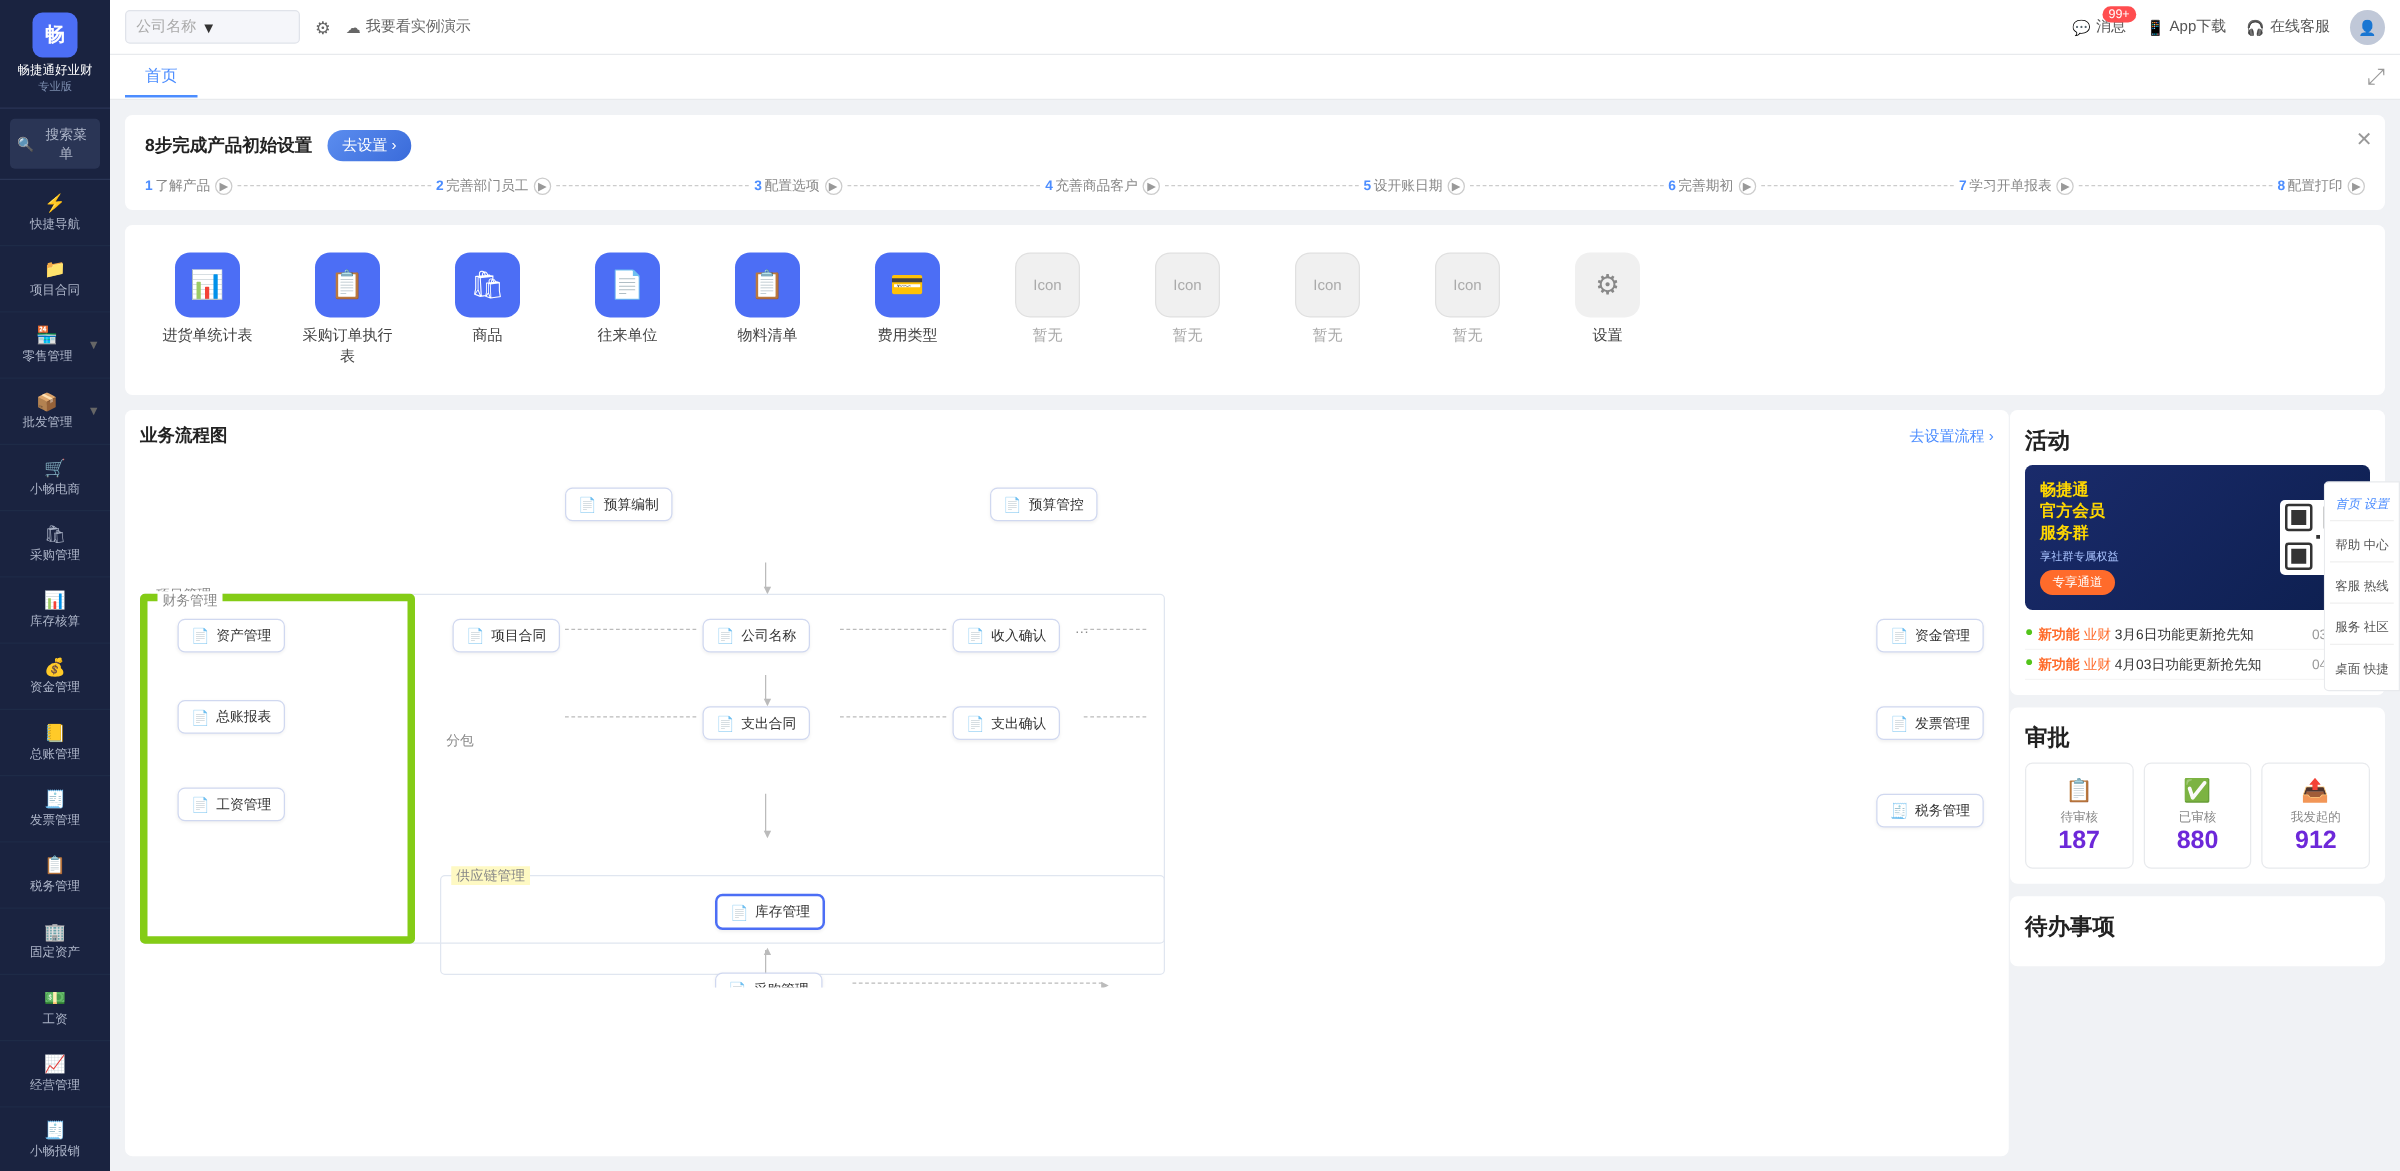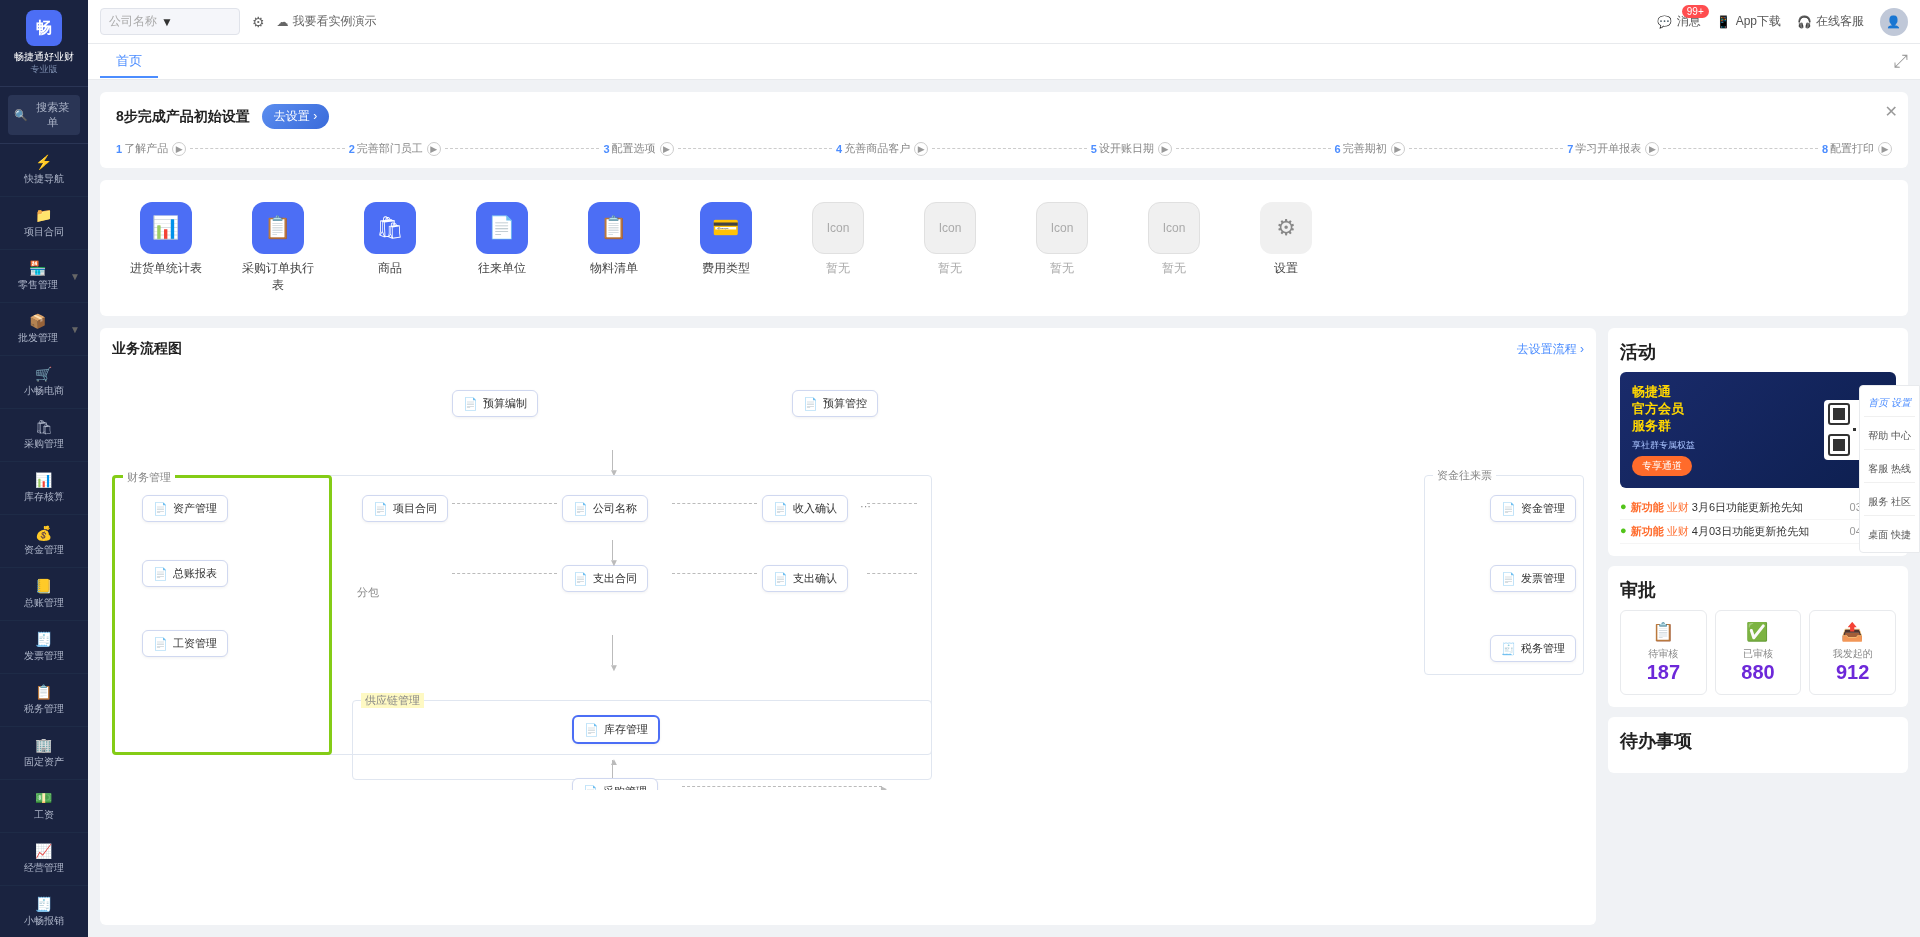--- a/index.html
+++ b/index.html
@@ -235,21 +235,21 @@
       font-size: 22px;
     }
     .quick-icon.blue { background: #4c6ef5; color: #fff; }
     .quick-icon.gray { background: #f0f0f0; color: #aaa; font-size: 12px; border: 1px solid #e0e0e0; }
     .quick-icon.gear-gray { background: #f0f0f0; color: #888; }
     .quick-label { font-size: 12px; color: #444; text-align: center; }
     .quick-label.gray { color: #aaa; }
 
     
     .lower-section {
-      display: flex; gap: 12px; flex: 1;
+      display: flex; gap: 1px; flex: 1;
     }
 
     
     .flow-section {
       flex: 1;
       background: #fff;
       border-radius: 6px;
       padding: 12px;
       overflow: auto;
       min-height: 380px;
@@ -631,21 +631,21 @@
               <span class="flow-node-icon">📄</span>
               <span>预算管控</span>
             </div>
 
             <div style="position:absolute; left:500px; top:80px; width:1px; height:20px; border-left:1px solid #bbb;"></div>
             <div style="position:absolute; left:497px; top:97px; font-size:10px; color:#bbb;">▼</div>
 
             <div style="position:absolute; left:0; top:105px; width:820px; height:280px; border:1px solid #e0e6f0; border-radius:4px;">
               <span style="position:absolute; top:-8px; left:8px; background:#fff; font-size:11px; color:#888; padding:0 4px;">项目管理</span>
             </div>
-            <div style="position:absolute; left:0; top:105px; width:220px; height:280px; border:3px solid #84cc16; border-radius:4px;">
+            <div style="position:absolute; left:0; top:105px; width:220px; height:280px; border:6px solid #84cc16; border-radius:4px;">
               <span style="position:absolute; top:-8px; left:8px; background:#fff; font-size:11px; color:#888; padding:0 4px;">财务管理</span>
             </div>
 
             <div class="flow-node" style="left:30px; top:125px;">
               <span class="flow-node-icon">📄</span>
               <span>资产管理</span>
             </div>
 
             <div class="flow-node" style="left:30px; top:190px;">
               <span class="flow-node-icon">📄</span>
@@ -705,23 +705,20 @@
             </div>
 
             <div style="position:absolute; left:500px; top:390px; width:1px; height:20px; border-left:1px solid #bbb;"></div>
             <div style="position:absolute; left:497px; top:386px; font-size:10px; color:#bbb;">▲</div>
 
             <div class="flow-node" style="left:460px; top:408px;">
               <span class="flow-node-icon">📄</span>
               <span>采购管理</span>
             </div>
 
-            <div style="position:absolute; right:0; top:105px; width:160px; height:200px; border:1px solid #e0e6f0; border-radius:4px;">
-              <span style="position:absolute; top:-8px; left:8px; background:#fff; font-size:11px; color:#888; padding:0 4px;">资金往来票</span>
-            </div>
 
             <div class="flow-node" style="right:8px; top:125px;">
               <span class="flow-node-icon">📄</span>
               <span>资金管理</span>
             </div>
 
             <div class="flow-node" style="right:8px; top:195px;">
               <span class="flow-node-icon">📄</span>
               <span>发票管理</span>
             </div>

